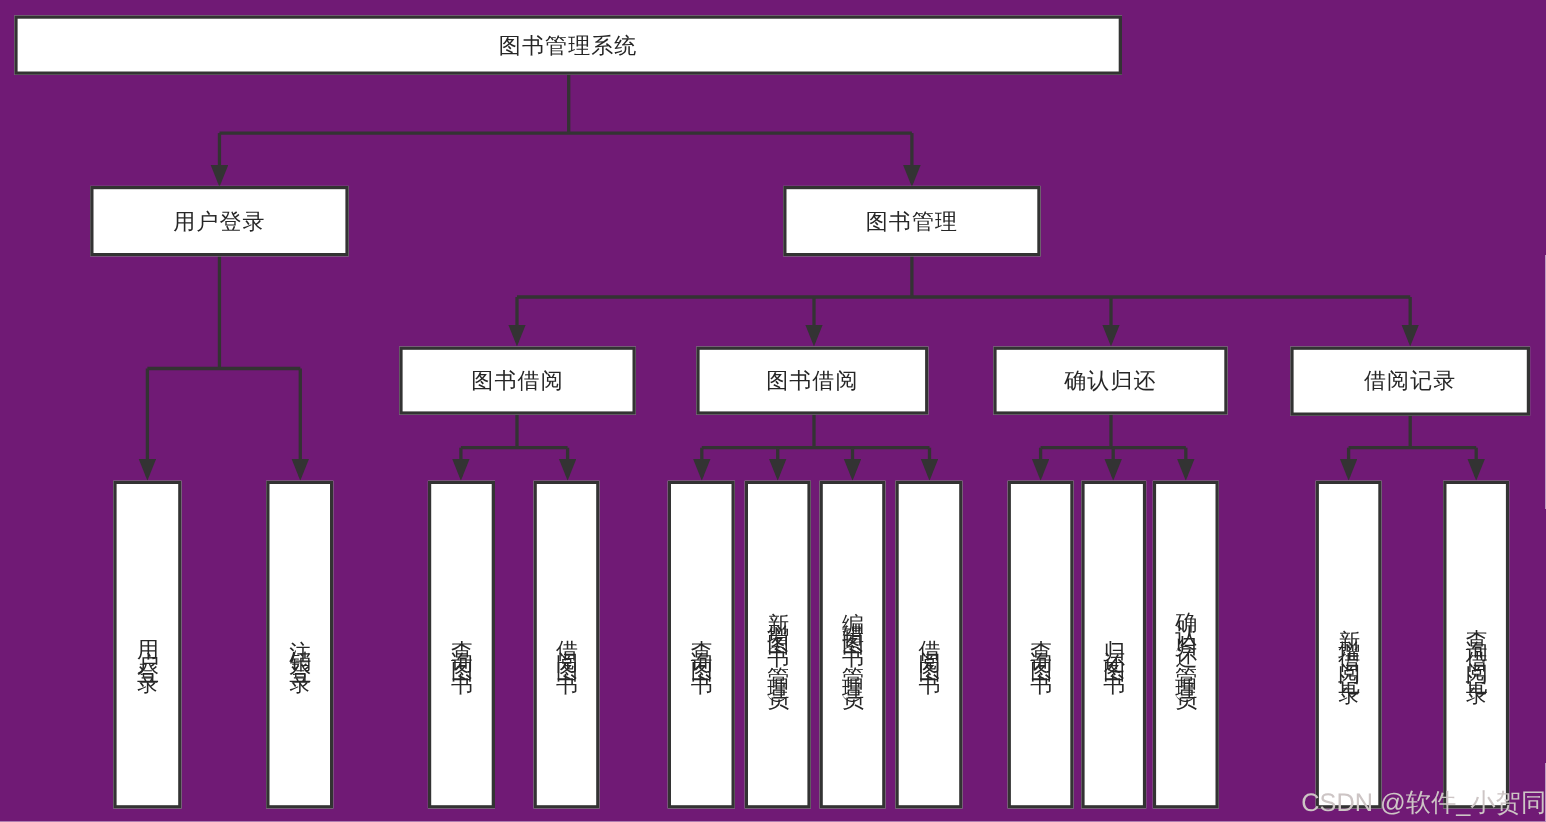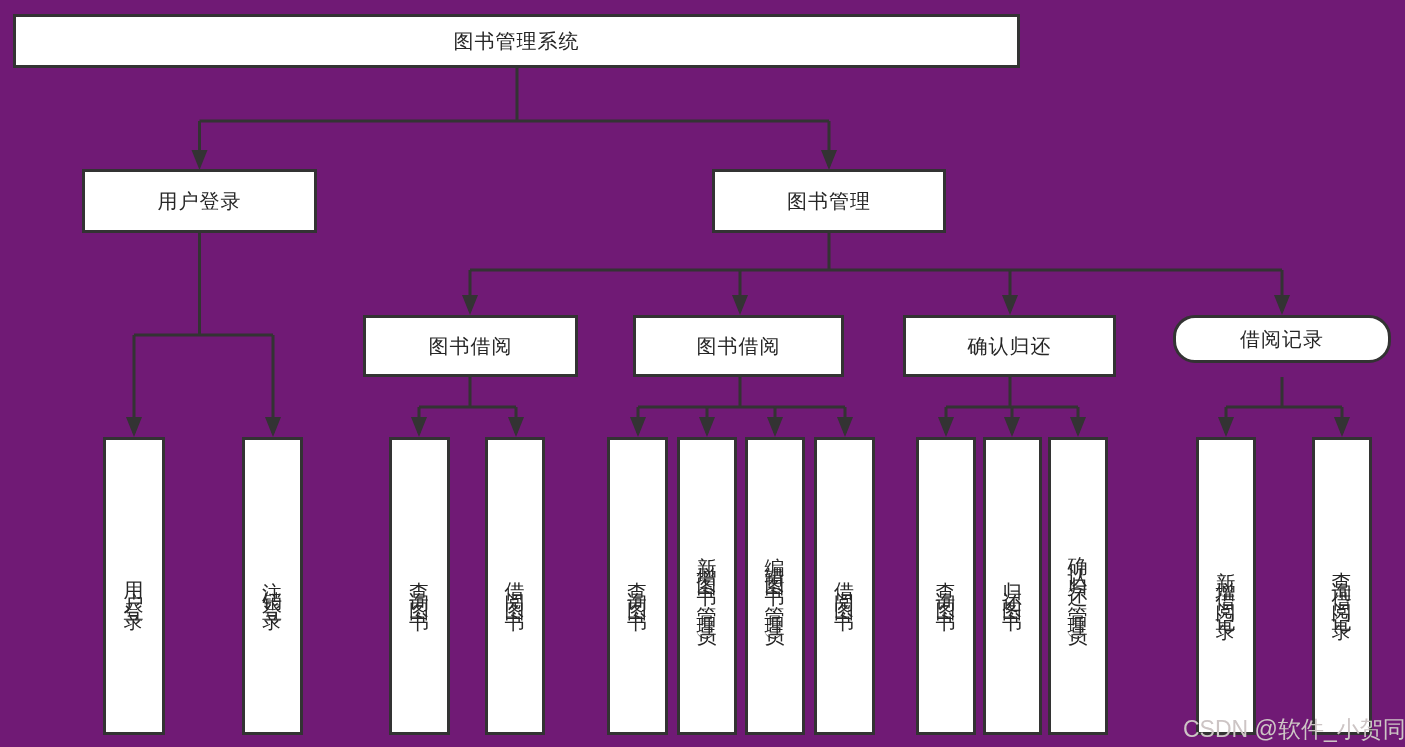--- a/index.html
+++ b/index.html
@@ -126,21 +126,21 @@
 
   <div class="node" style="left:363px; top:315px; width:215px; height:62px;">
     <span>图书借阅</span>
   </div>
   <div class="node" style="left:633px; top:315px; width:211px; height:62px;">
     <span>图书借阅</span>
   </div>
   <div class="node" style="left:903px; top:315px; width:213px; height:62px;">
     <span>确认归还</span>
   </div>
-  <div class="node" style="left:1173px; top:315px; width:218px; height:48px;border-radius:22px;">
+  <div class="node" style="left:1173px; top:315px; width:218px; height:63px;">
     <span>借阅记录</span>
   </div>
 
   <div class="leaf" style="left:103px; top:437px; width:62px; height:298px;">
     <span class="vtext">用户登录</span>
   </div>
   <div class="leaf" style="left:242px; top:437px; width:61px; height:298px;">
     <span class="vtext">注销登录</span>
   </div>
 

